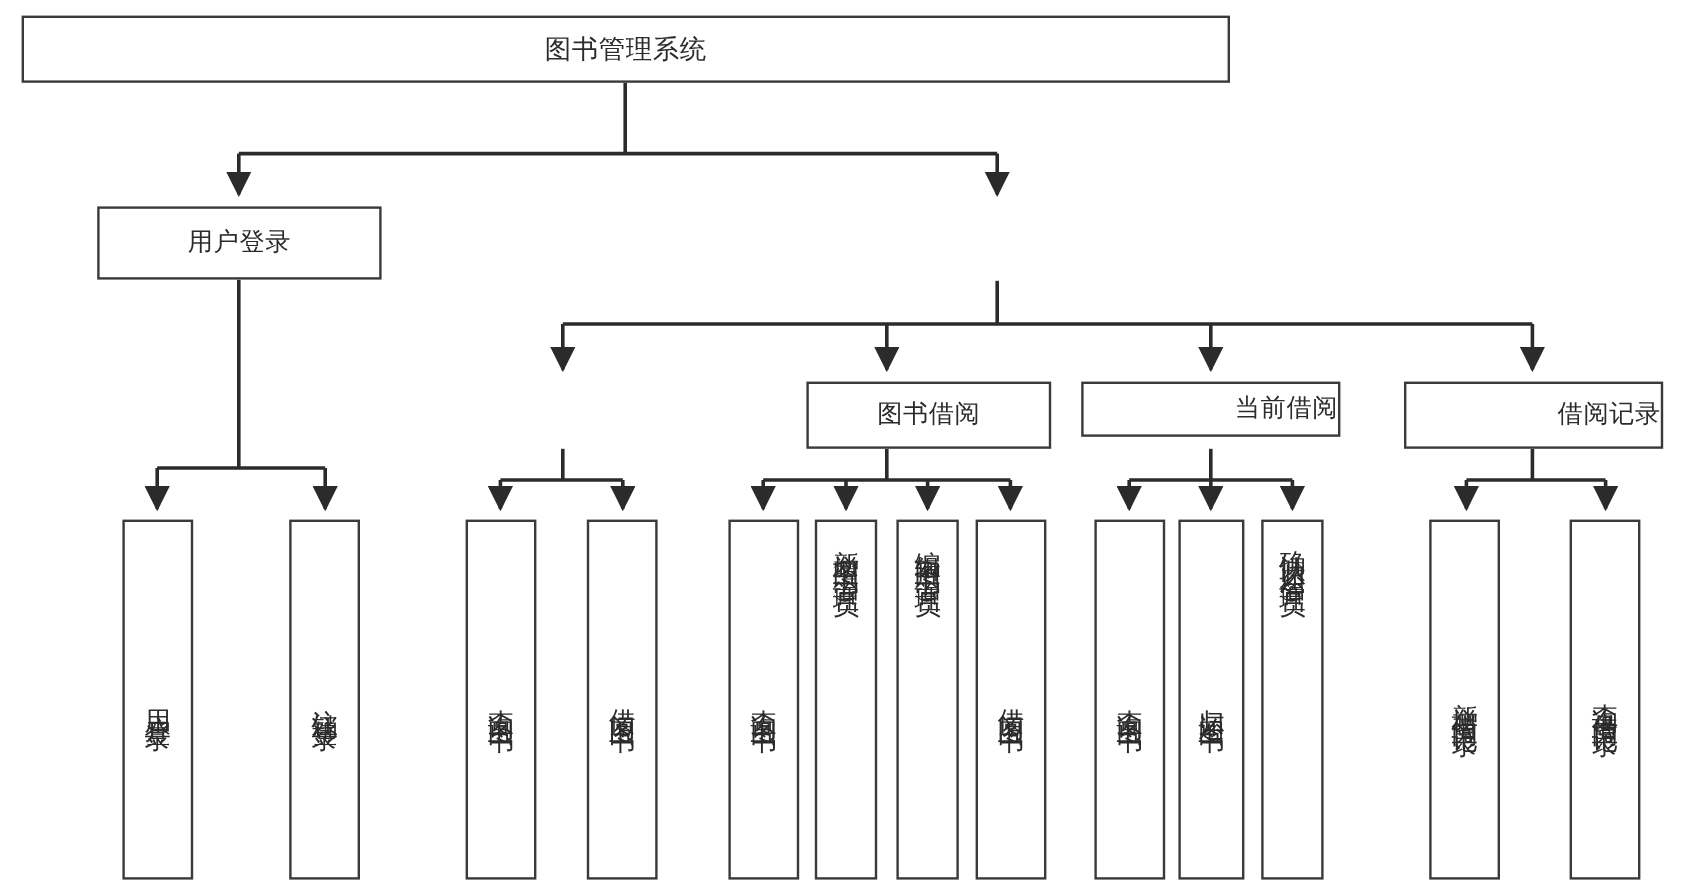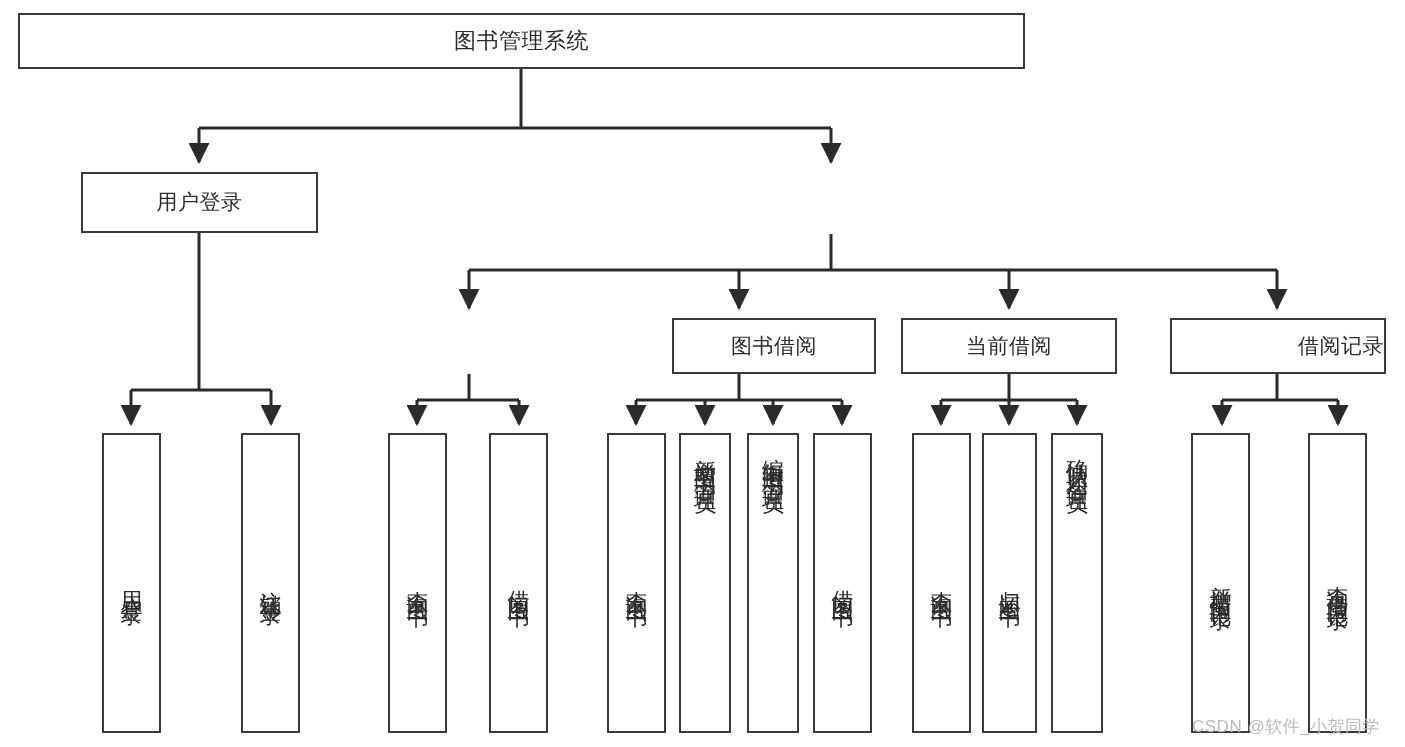--- a/index.html
+++ b/index.html
@@ -133,21 +133,21 @@
     <span class="label">图书管理系统</span>
   </div>
 
   <div class="node horiz" style="left:81px; top:172px; width:237px; height:61px;">
     <span class="label">用户登录</span>
   </div>
 
   <div class="node horiz" style="left:632px; top:318px; width:204px; height:56px;margin-left:40px;">
     <span class="label">图书借阅</span>
   </div>
-  <div class="node horiz" style="left:901px; top:318px; width:216px; height:56px;">
+  <div class="node horiz" style="left:901px; top:318px; width:216px; height:46px;justify-content:flex-end;">
     <span class="label">当前借阅</span>
   </div>
   <div class="node horiz" style="left:1170px; top:318px; width:216px; height:56px;justify-content:flex-end;">
     <span class="label">借阅记录</span>
   </div>
 
   <div class="node vert mid" style="left:102px; top:433px; width:59px; height:300px;">
     <span class="label">用户登录</span>
   </div>
   <div class="node vert mid" style="left:241px; top:433px; width:59px; height:300px;">
@@ -184,15 +184,14 @@
     <span class="label">确认归还（管理员）</span>
   </div>
 
   <div class="node vert mid" style="left:1191px; top:433px; width:59px; height:300px;">
     <span class="label">新增借阅记录</span>
   </div>
   <div class="node vert mid" style="left:1308px; top:433px; width:59px; height:300px;">
     <span class="label">查询借阅记录</span>
   </div>
 
-  <div class="watermark" style="left:1192px; top:715px;">CSDN @软件_小贺同学</div>
 
 </div>
 
 </body></html>

